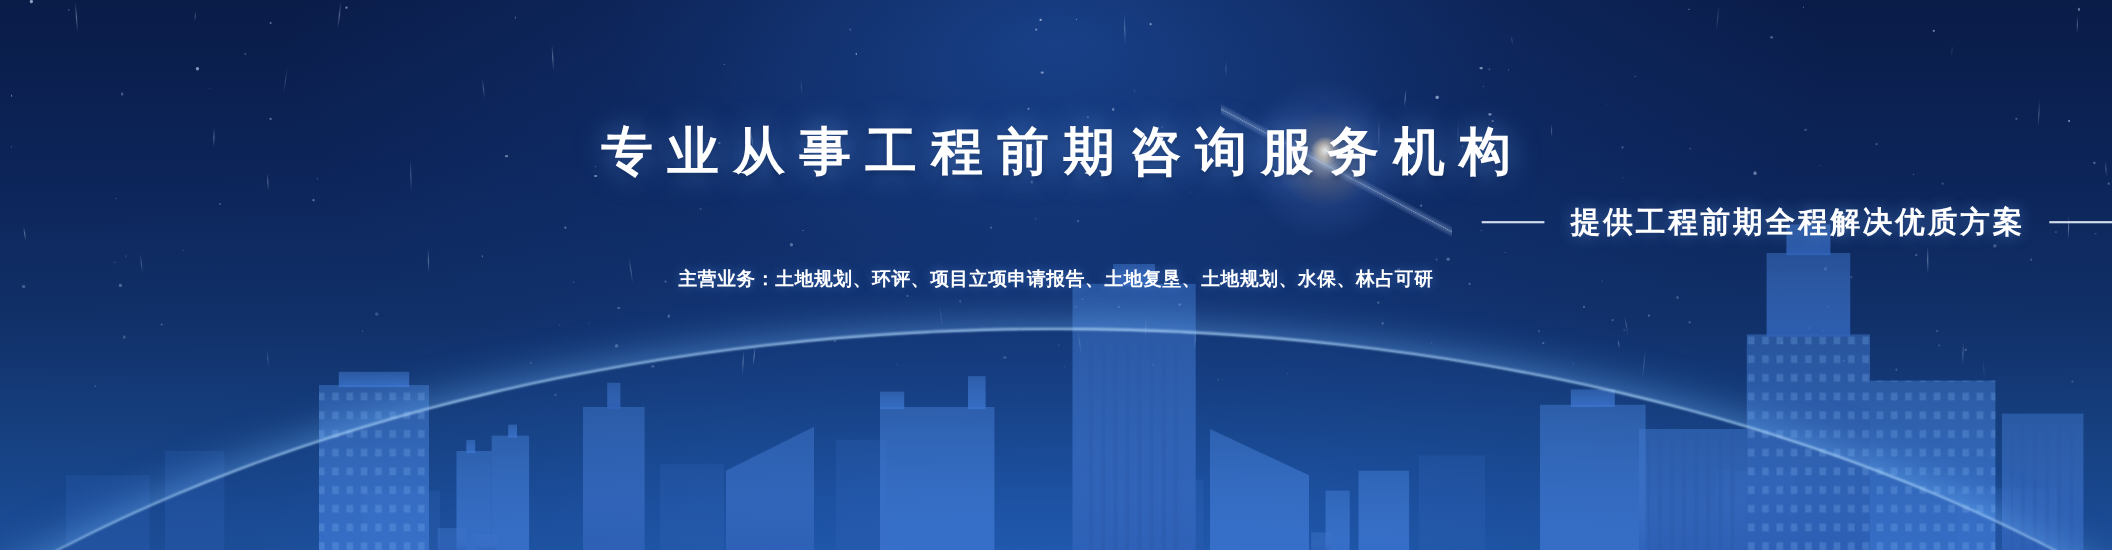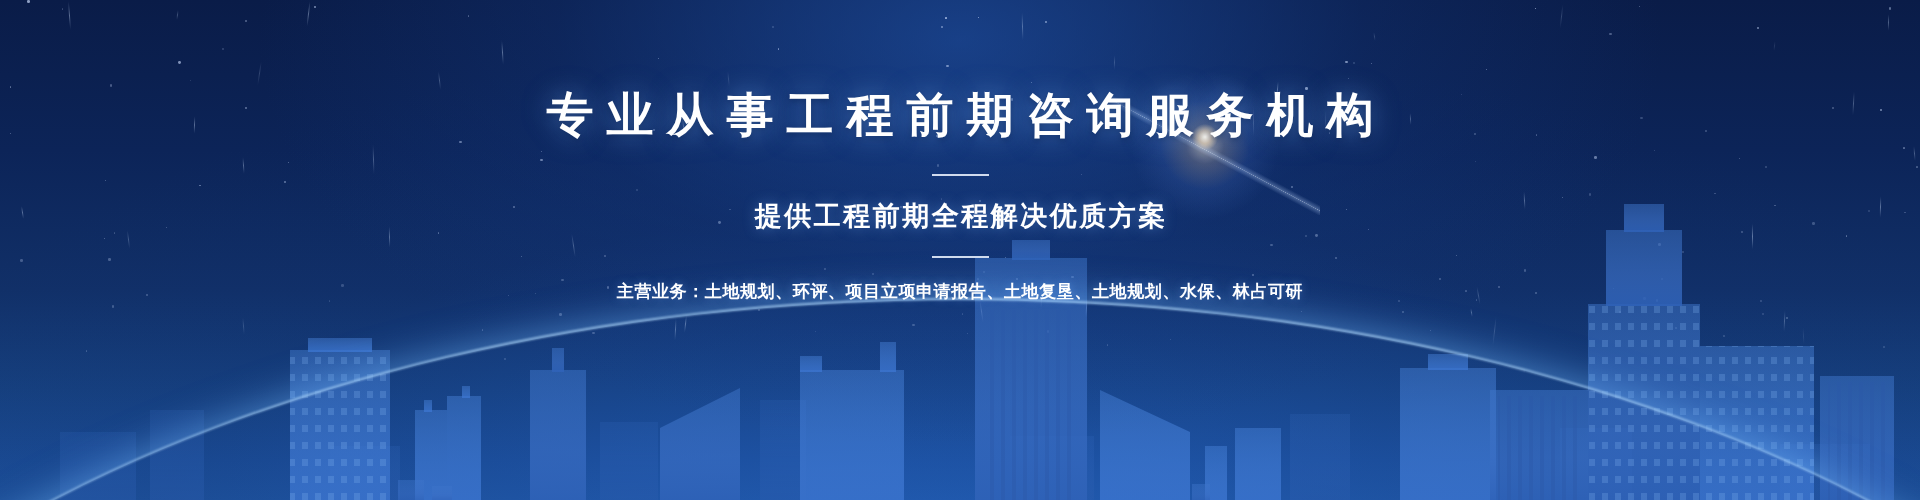--- a/index.html
+++ b/index.html
@@ -102,37 +102,36 @@
   .content {
     position: absolute;
     left: 0;
     top: 0;
     width: 1920px;
     text-align: center;
     z-index: 20;
   }
   .headline {
     margin: 0;
-    padding-top: 88px;
+    padding-top: 111px;
     font-size: 47px;
     font-weight: bold;
     color: #ffffff;
     letter-spacing: 13px;
     text-indent: 13px;
     line-height: 1.15;
     text-shadow: 0 0 26px rgba(120,180,255,0.55), 0 2px 6px rgba(0,20,60,0.55);
     white-space: nowrap;
   }
   .sub-row {
-    margin-top: 32px;
+    margin-top: 19px;
     display: flex;
     align-items: center;
     justify-content: flex-end;
     gap: 22px;
-    flex-direction: column;
   }
   .dash {
     display: block;
     width: 57px;
     height: 2px;
     background: rgba(235,243,255,0.88);
   }
   .subtitle {
     font-size: 27px;
     font-weight: bold;

